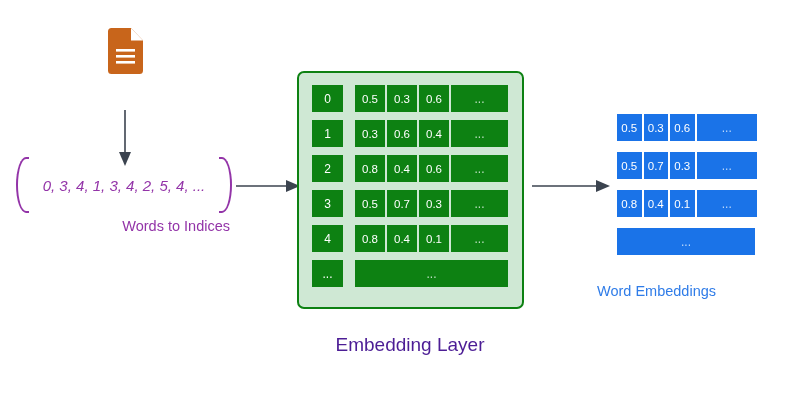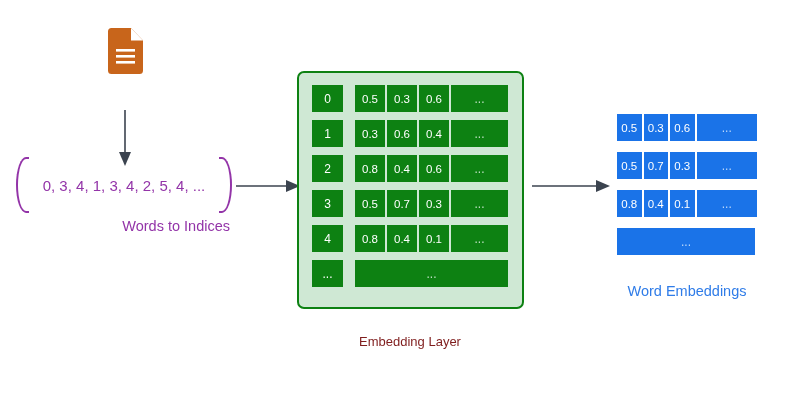--- a/index.html
+++ b/index.html
@@ -62,20 +62,21 @@
     height: 28px;
   }
 
   
   #indices-group {
     position: absolute;
     left: 16px;
     top: 157px;
     width: 216px;
     height: 56px;
+    font-style: italic;
   }
   .bracket {
     position: absolute;
     top: 0;
     width: 13px;
     height: 56px;
     border: 2px solid #9334a8;
     box-sizing: border-box;
   }
   .bracket.left {
@@ -177,22 +178,22 @@
     width: 153px;
     color: #bfe0c4;
     font-size: 12px;
   }
   #embedding-layer-label {
     position: absolute;
     left: 310px;
     top: 334px;
     width: 200px;
     text-align: center;
-    font-size: 13px;
-    color: #7f1d1d;
+    font-size: 19px;
+    color: #4c1d95;
     white-space: nowrap;
   }
 
   
   #word-embeddings-group {
     position: absolute;
     left: 617px;
     top: 114px;
     width: 140px;
   }
@@ -225,21 +226,21 @@
   .we-cell.wide {
     width: 138px;
     color: #bcd8fa;
     font-size: 12px;
   }
   #word-embeddings-label {
     position: absolute;
     left: 597px;
     top: 283px;
     width: 180px;
-    text-align: center;
+    text-align: left;
     font-size: 14.5px;
     color: #2f7ce8;
     white-space: nowrap;
   }
 </style>
 </head>
 <body>
 
 <div id="canvas">
 

